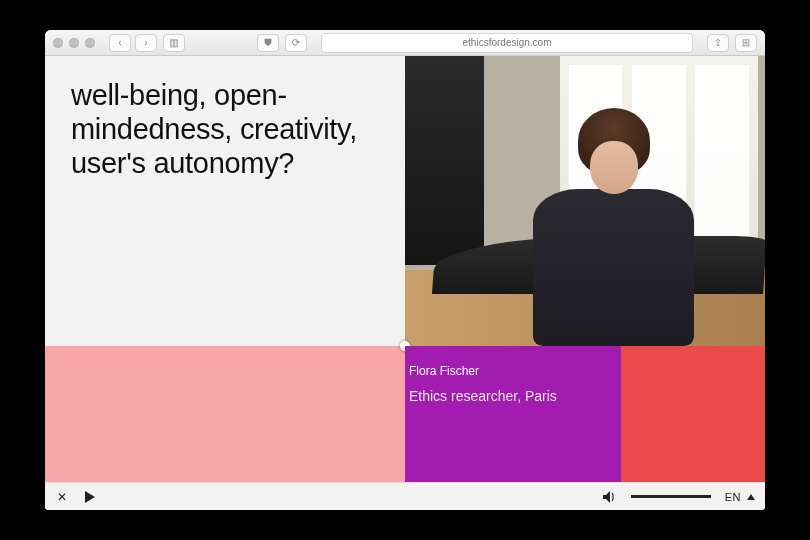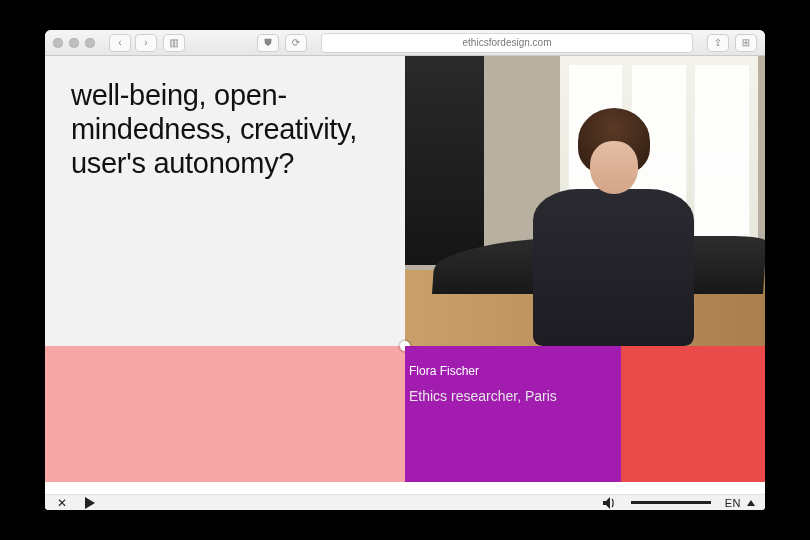--- a/index.html
+++ b/index.html
@@ -44,21 +44,21 @@
 
   .progress-dot { position:absolute; left:50%; top:68%; width:10px; height:10px; margin:-5px 0 0 -5px; background:#fff; border-radius:50%; box-shadow:0 0 0 2px rgba(0,0,0,.12); }
 
   .caption-block { position:absolute; left:50%; top:68%; width:30%; bottom:0; background:#a21caf; color:#fff; padding:16px 4px; font-size:12px; line-height:1.5; }
   .caption-name { font-weight:500; margin-bottom:6px; }
   .caption-role { color:#e6e6e6; font-size:14px; }
 
   .right-bottom { position:absolute; left:80%; top:68%; right:0; bottom:0; background:#ea4a4a; }
 
   
-  .player { position:absolute; left:0; right:0; bottom:0; height:16px; background:#f2f2f2; border-top:1px solid #e1e1e1; display:flex; align-items:center; padding:0 10px; gap:14px; color:#222; font-size:11px; }
+  .player { position:absolute; left:0; right:0; bottom:0; height:28px; background:#f2f2f2; border-top:1px solid #e1e1e1; display:flex; align-items:center; padding:0 10px; gap:14px; color:#222; font-size:11px; }
   .pbtn { width:14px; height:14px; display:flex; align-items:center; justify-content:center; }
   .x-icon::before { content:"✕"; font-size:12px; }
   .play-triangle { width:0; height:0; border-style:solid; border-width:6px 0 6px 10px; border-color: transparent transparent transparent #222; }
   .spacer { flex:1; }
   .vol-icon svg { display:block; }
   .vol-track { width:80px; height:3px; background:#222; position:relative; }
   .lang { display:flex; align-items:center; gap:6px; font-size:11px; letter-spacing:.5px; }
   .up-caret { width:0; height:0; border-style:solid; border-width:0 4px 6px 4px; border-color: transparent transparent #222 transparent; }
 </style>
 </head>

